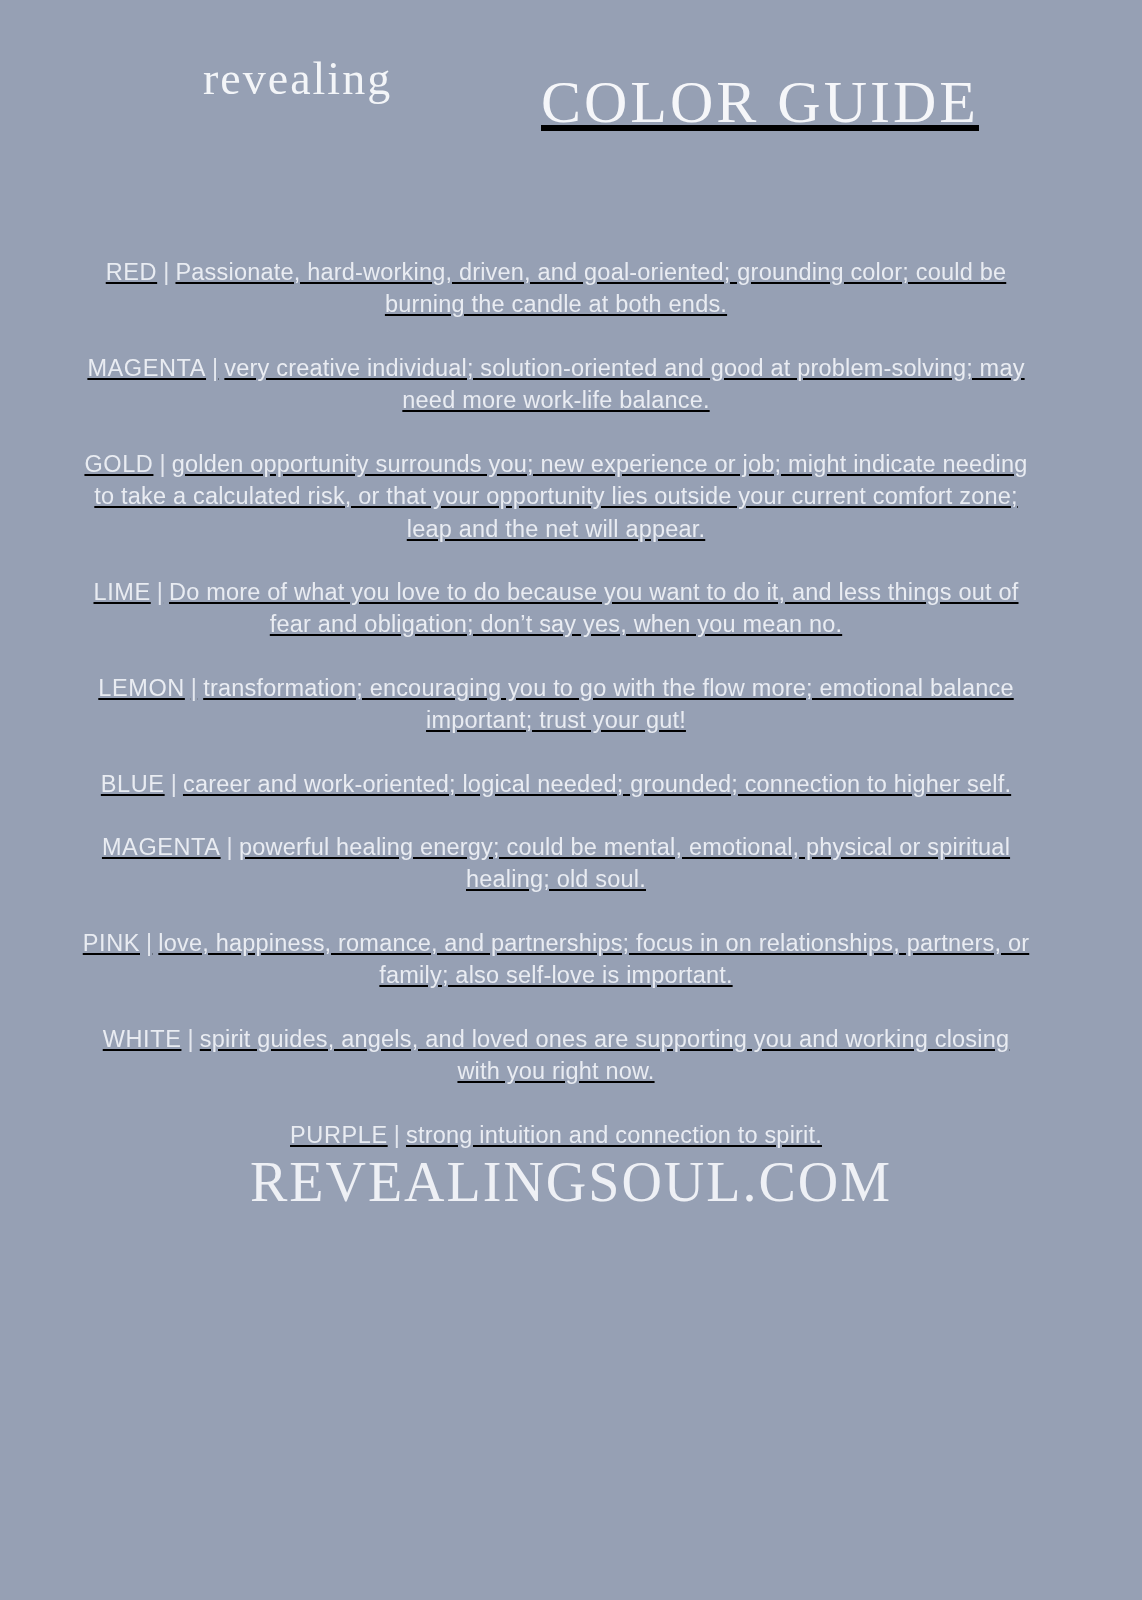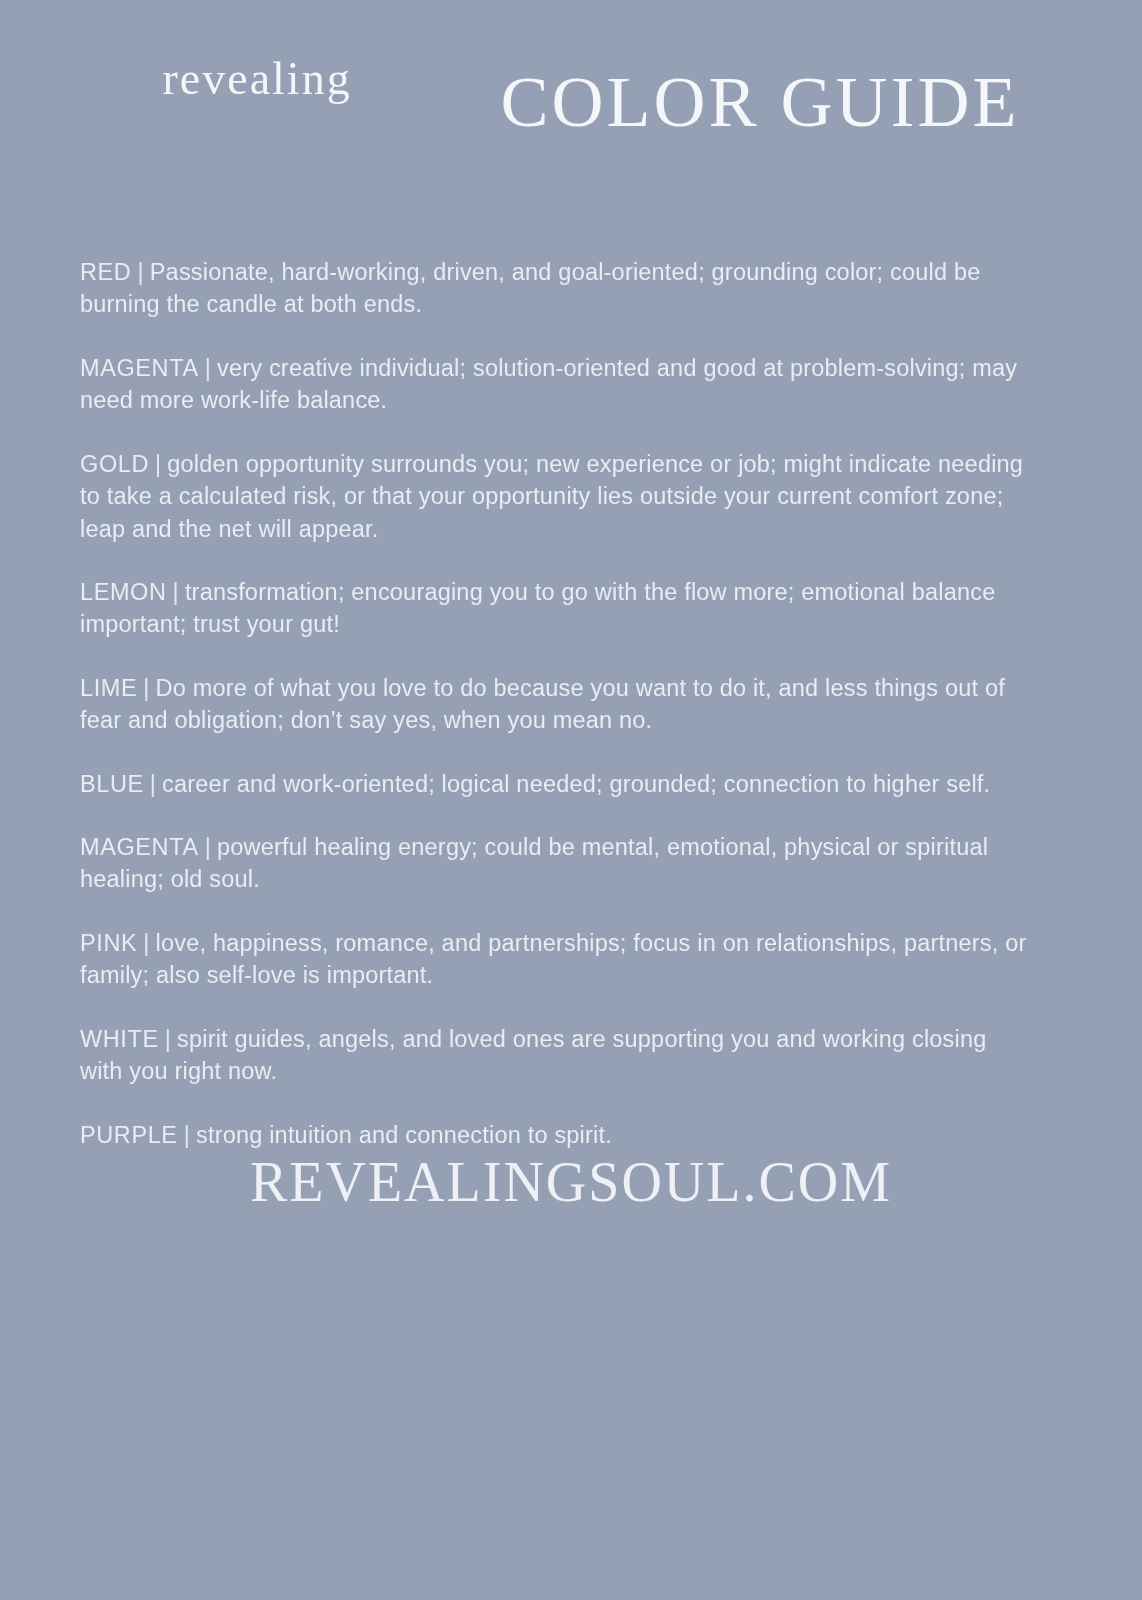--- a/index.html
+++ b/index.html
@@ -7,20 +7,21 @@
     padding: 0;
     background: #96a0b4;
   }
   .page {
     position: relative;
     width: 1142px;
     height: 1252px;
     background: #96a0b4;
     overflow: hidden;
     font-family: "Liberation Sans", sans-serif;
+    text-decoration: underline;
   }
   
   .header {
     display: flex;
     justify-content: center;
     align-items: center;
     gap: 48px;
     padding-top: 34px;
     height: 150px;
   }
@@ -41,29 +42,30 @@
     color: #f3f5f8;
     white-space: nowrap;
   }
   .brand-script {
     position: absolute;
     top: 52px;
     left: 0;
   }
   .page-title {
     font-family: "Liberation Serif", serif;
-    font-size: 72px;
+    font-size: 60px;
     letter-spacing: 3px;
     color: #f5f6f9;
     white-space: nowrap;
     margin-top: -14px;
   }
   
   .guide {
     padding: 72px 100px 0 80px;
+    text-align: center;
   }
   .entry {
     margin: 0 0 31px 0;
     max-width: 952px;
     font-size: 23.5px;
     line-height: 1.38;
     font-weight: 300;
     letter-spacing: 0.2px;
     color: #e9ecf2;
   }
@@ -98,22 +100,22 @@
     <div class="brand">
       <div class="brand-wordmark">revealing</div>
     </div>
     <div class="page-title">COLOR GUIDE</div>
   </div>
 
   <div class="guide" id="guide-list">
       <p class="entry"><span class="label">RED</span><span class="sep">|</span><span class="desc">Passionate, hard-working, driven, and goal-oriented; grounding color; could be burning the candle at both ends.</span></p>
       <p class="entry"><span class="label">MAGENTA</span><span class="sep">|</span><span class="desc">very creative individual; solution-oriented and good at problem-solving; may need more work-life balance.</span></p>
       <p class="entry"><span class="label">GOLD</span><span class="sep">|</span><span class="desc">golden opportunity surrounds you; new experience or job; might indicate needing to take a calculated risk, or that your opportunity lies outside your current comfort zone; leap and the net will appear.</span></p>
+      <p class="entry"><span class="label">LIME</span><span class="sep">|</span><span class="desc">Do more of what you love to do because you want to do it, and less things out of fear and obligation; don’t say yes, when you mean no.</span></p>
       <p class="entry"><span class="label">LEMON</span><span class="sep">|</span><span class="desc">transformation; encouraging you to go with the flow more; emotional balance important; trust your gut!</span></p>
-      <p class="entry"><span class="label">LIME</span><span class="sep">|</span><span class="desc">Do more of what you love to do because you want to do it, and less things out of fear and obligation; don’t say yes, when you mean no.</span></p>
       <p class="entry"><span class="label">BLUE</span><span class="sep">|</span><span class="desc">career and work-oriented; logical needed; grounded; connection to higher self.</span></p>
       <p class="entry"><span class="label">MAGENTA</span><span class="sep">|</span><span class="desc">powerful healing energy; could be mental, emotional, physical or spiritual healing; old soul.</span></p>
       <p class="entry"><span class="label">PINK</span><span class="sep">|</span><span class="desc">love, happiness, romance, and partnerships; focus in on relationships, partners, or family; also self-love is important.</span></p>
       <p class="entry"><span class="label">WHITE</span><span class="sep">|</span><span class="desc">spirit guides, angels, and loved ones are supporting you and working closing with you right now.</span></p>
       <p class="entry"><span class="label">PURPLE</span><span class="sep">|</span><span class="desc">strong intuition and connection to spirit.</span></p>
     </div>
 
   <div class="footer">
     <span class="website">REVEALINGSOUL.COM</span>
   </div>

